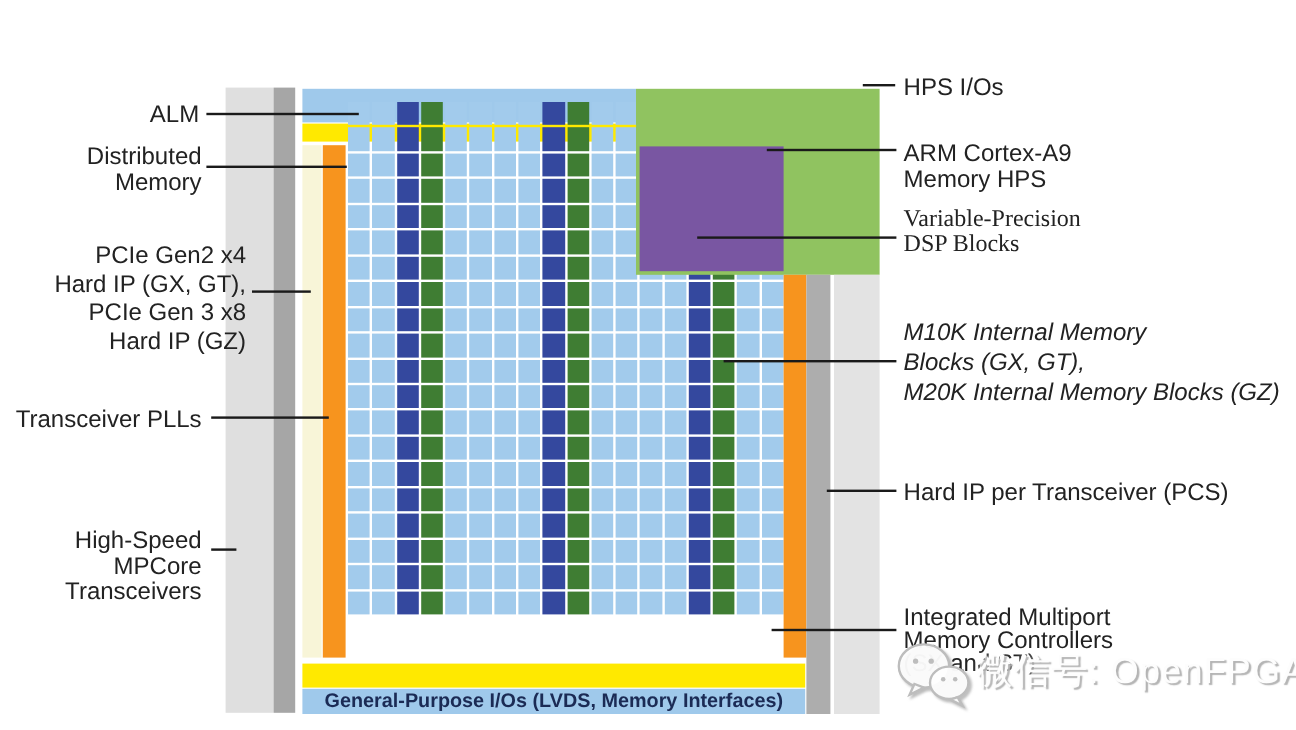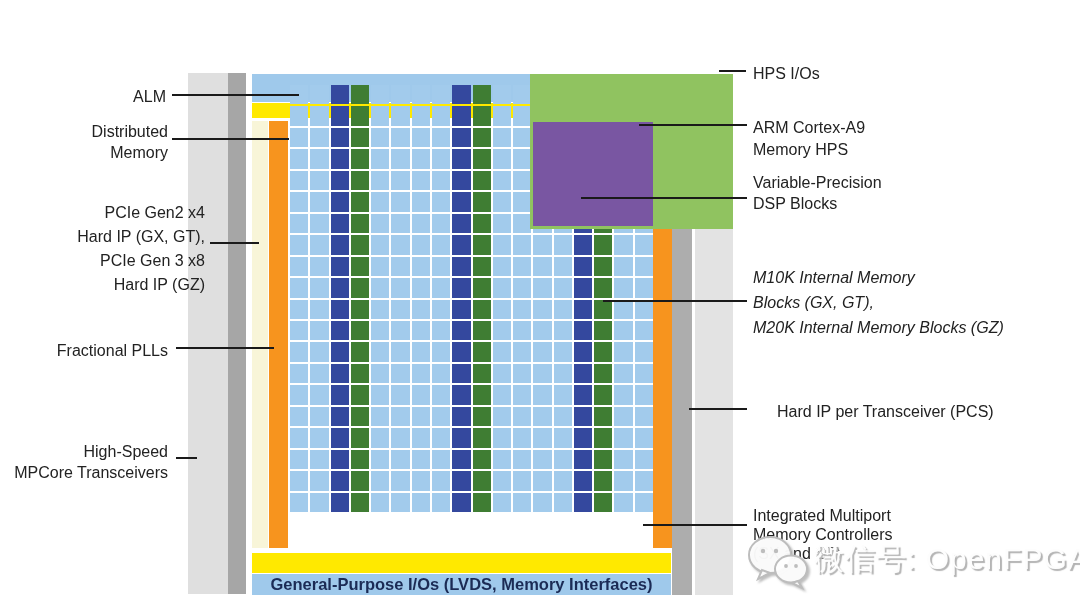--- a/index.html
+++ b/index.html
@@ -19,21 +19,21 @@
   .pcs-right{background:var(--pcs-gray-right);}
   .xcvr-right{background:var(--xcvr-gray-right);}
   .fabric-grid{
     position:absolute;display:grid;gap:2px;background:transparent;
   }
   .fabric-cell{background:var(--fabric-cell);}
   .dsp-block-cell{background:var(--dsp-col);}
   .memory-block-cell{background:var(--mem-col);}
   .leader{position:absolute;height:2px;background:var(--leader-line);z-index:6;}
   .lbl{
-    position:absolute;color:var(--label-text);font-size:16px;line-height:21px;
+    position:absolute;color:var(--label-text);font-size:20px;line-height:21px;
     white-space:pre-line;z-index:7;
   }
   .lbl.right-align{text-align:right;}
   .gpio-band{
     background:var(--band-blue);display:flex;align-items:center;justify-content:center;
   }
   .gpio-band span{
     color:var(--gpio-text);font-weight:bold;font-size:16.5px;white-space:nowrap;
     letter-spacing:0px;
   }
@@ -444,33 +444,33 @@
 <div class="leader" style="left:689px;top:408px;width:58px;"></div>
 <div class="leader" style="left:643px;top:524px;width:104px;"></div>
 
 <div class="lbl right-align" style="right:914px;top:86px;">ALM</div>
 <div class="lbl right-align" style="right:912px;top:121px;">Distributed
 Memory</div>
 <div class="lbl right-align" style="right:875px;top:201px;line-height:24px;">PCIe Gen2 x4
 Hard IP (GX, GT),
 PCIe Gen 3 x8
 Hard IP (GZ)</div>
-<div class="lbl right-align" style="right:912px;top:340px;">Fractional PLLs</div>
+<div class="lbl right-align" style="right:912px;top:340px;">Transceiver PLLs</div>
 <div class="lbl right-align" style="right:912px;top:441px;">High-Speed
 MPCore Transceivers</div>
 
 <div class="lbl" style="left:753px;top:63px;">HPS I/Os</div>
 <div class="lbl" style="left:753px;top:117px;line-height:22px;">ARM Cortex-A9
 Memory HPS</div>
-<div class="lbl" style="left:753px;top:172px;">Variable-Precision
+<div class="lbl" style="left:753px;top:172px;font-family:Liberation Serif, serif;">Variable-Precision
 DSP Blocks</div>
 <div class="lbl" style="left:753px;top:265px;line-height:25px;font-style:italic;">M10K Internal Memory
 Blocks (GX, GT),
 M20K Internal Memory Blocks (GZ)</div>
-<div class="lbl" style="left:753px;top:401px;margin-left:24px;">Hard IP per Transceiver (PCS)</div>
+<div class="lbl" style="left:753px;top:401px;">Hard IP per Transceiver (PCS)</div>
 <div class="lbl" style="left:753px;top:506px;line-height:19px;">Integrated Multiport
 Memory Controllers
 (SX and ST)</div>
 
 <div class="watermark" style="left:746px;top:531px;">
   <svg class="wechat-svg" width="64" height="60" viewBox="0 0 64 60">
     <ellipse cx="24" cy="24" rx="21" ry="18" fill="rgba(255,255,255,0.92)" stroke="#bdbdbd" stroke-width="2"></ellipse>
     <path d="M16 39 L12 48 L24 42 Z" fill="rgba(255,255,255,0.92)" stroke="#bdbdbd" stroke-width="2"></path>
     <circle cx="17" cy="20" r="2.2" fill="#bdbdbd"></circle>
     <circle cx="30" cy="20" r="2.2" fill="#bdbdbd"></circle>

